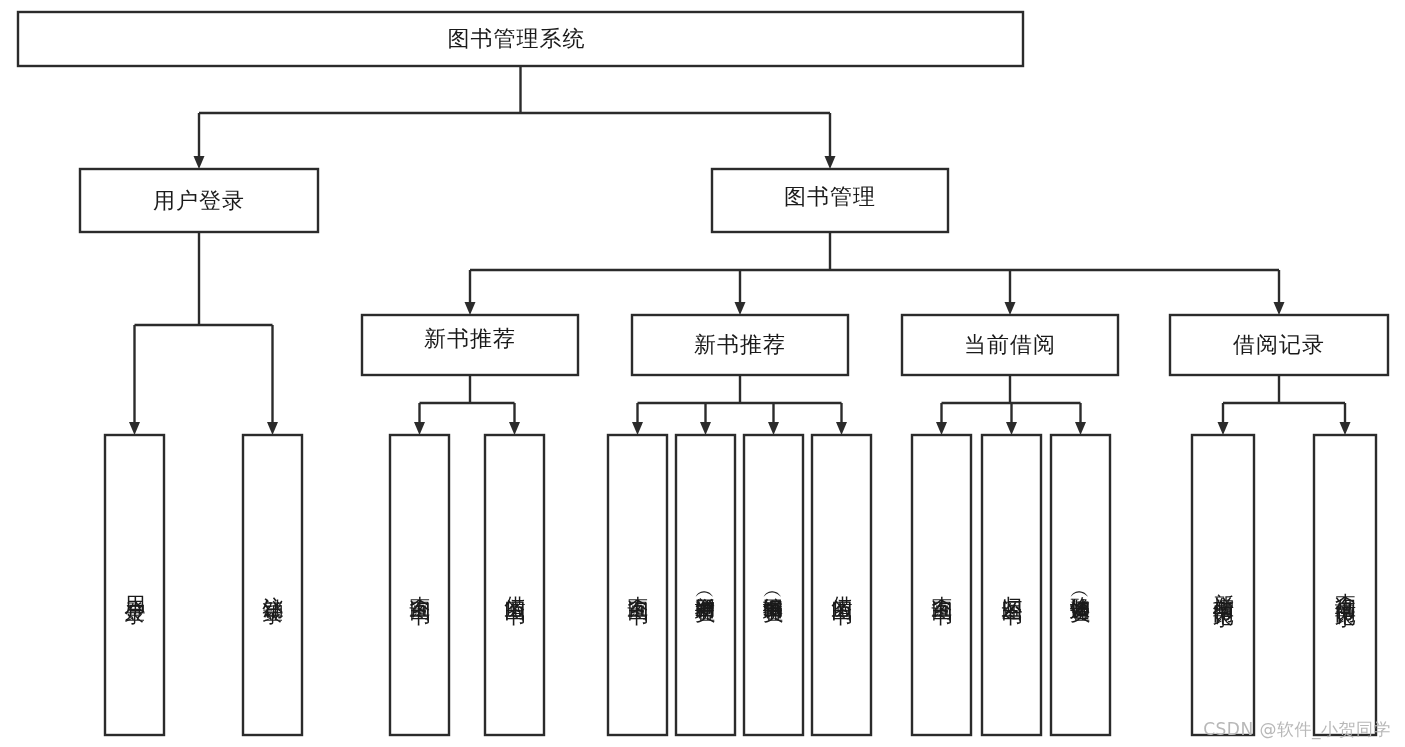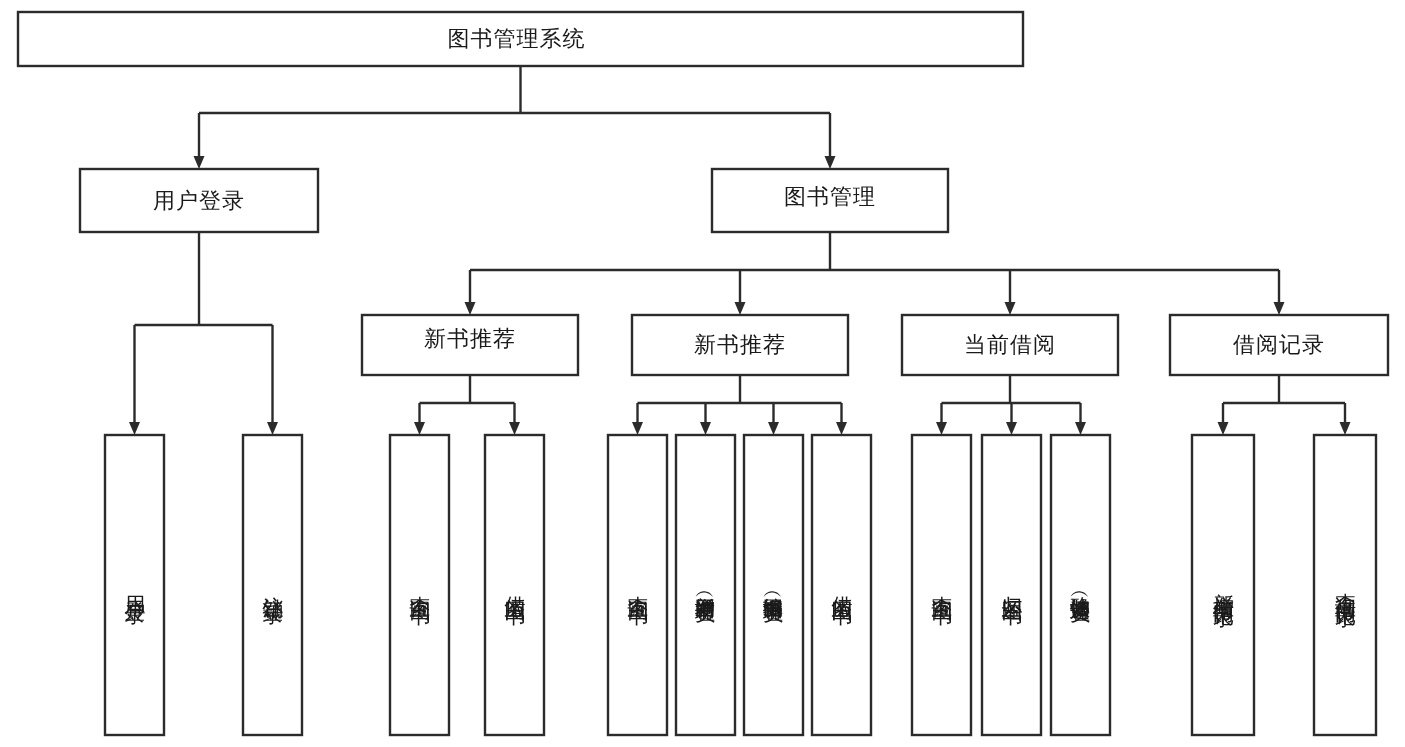--- a/index.html
+++ b/index.html
@@ -227,14 +227,15 @@
         <span class="vlabel-text" style="font-size: 20px; letter-spacing: 1px;">确认归还（管理员）</span>
       </div>
       <div class="vlabel-wrap" style="left: 1192px; top: 435px; width: 62px; height: 300px;">
         <span class="vlabel-text">新增借阅记录</span>
       </div>
       <div class="vlabel-wrap" style="left: 1314px; top: 435px; width: 62px; height: 300px;">
         <span class="vlabel-text">查询借阅记录</span>
       </div>
     </div>
 
+  <div id="watermark">CSDN @软件_小贺同学</div>
 
 </div>
 
 </body></html>

